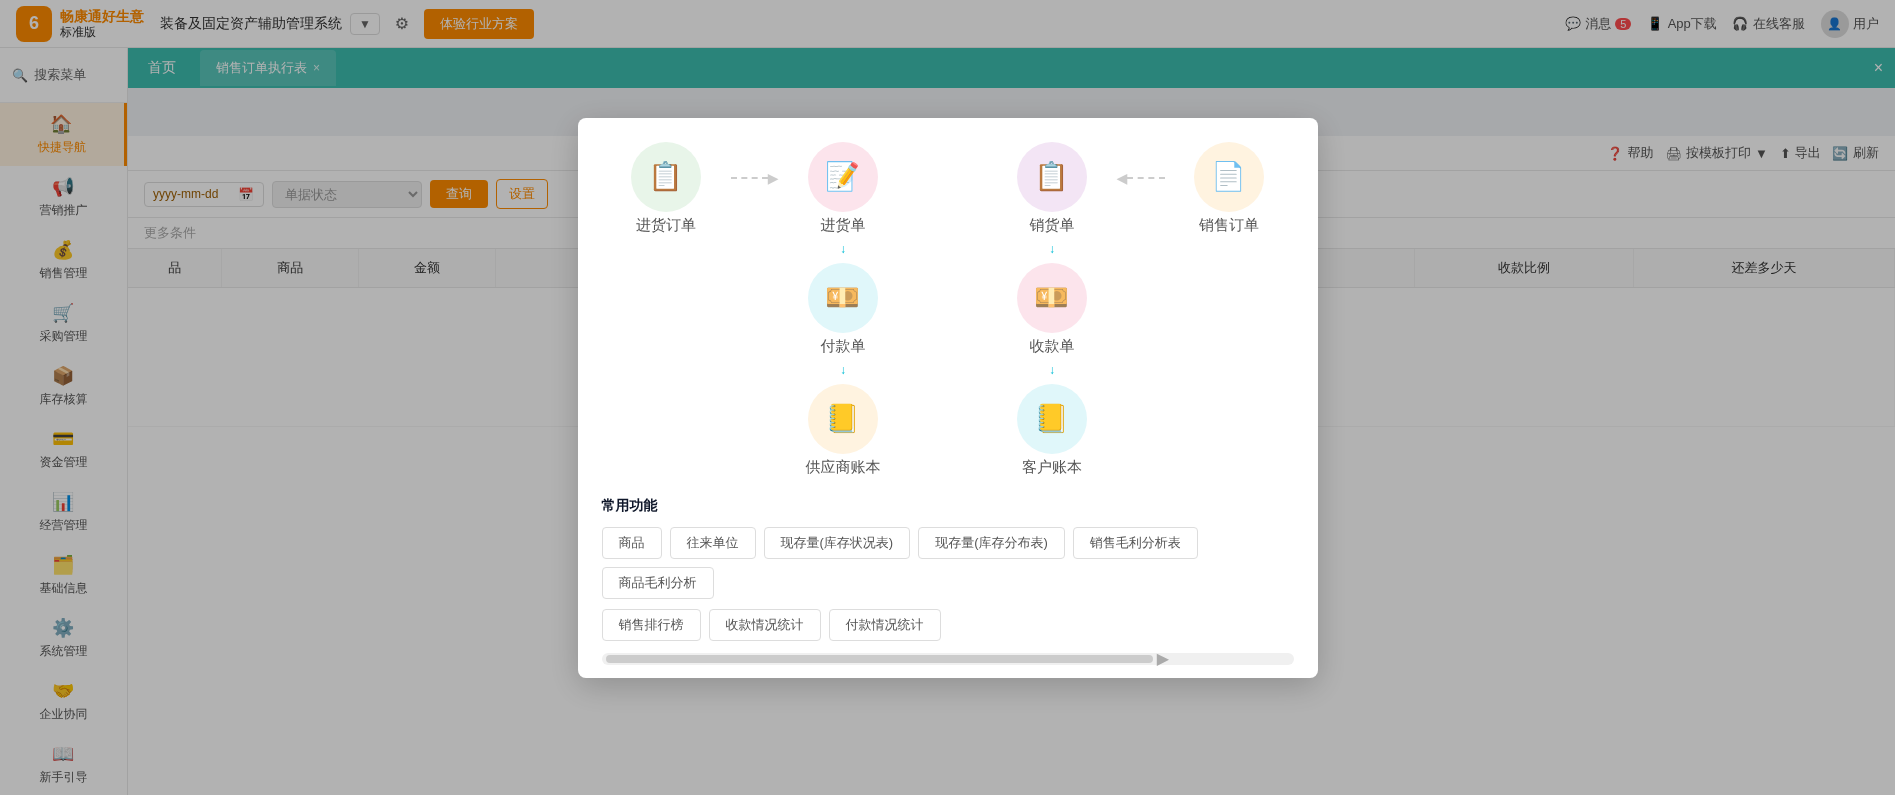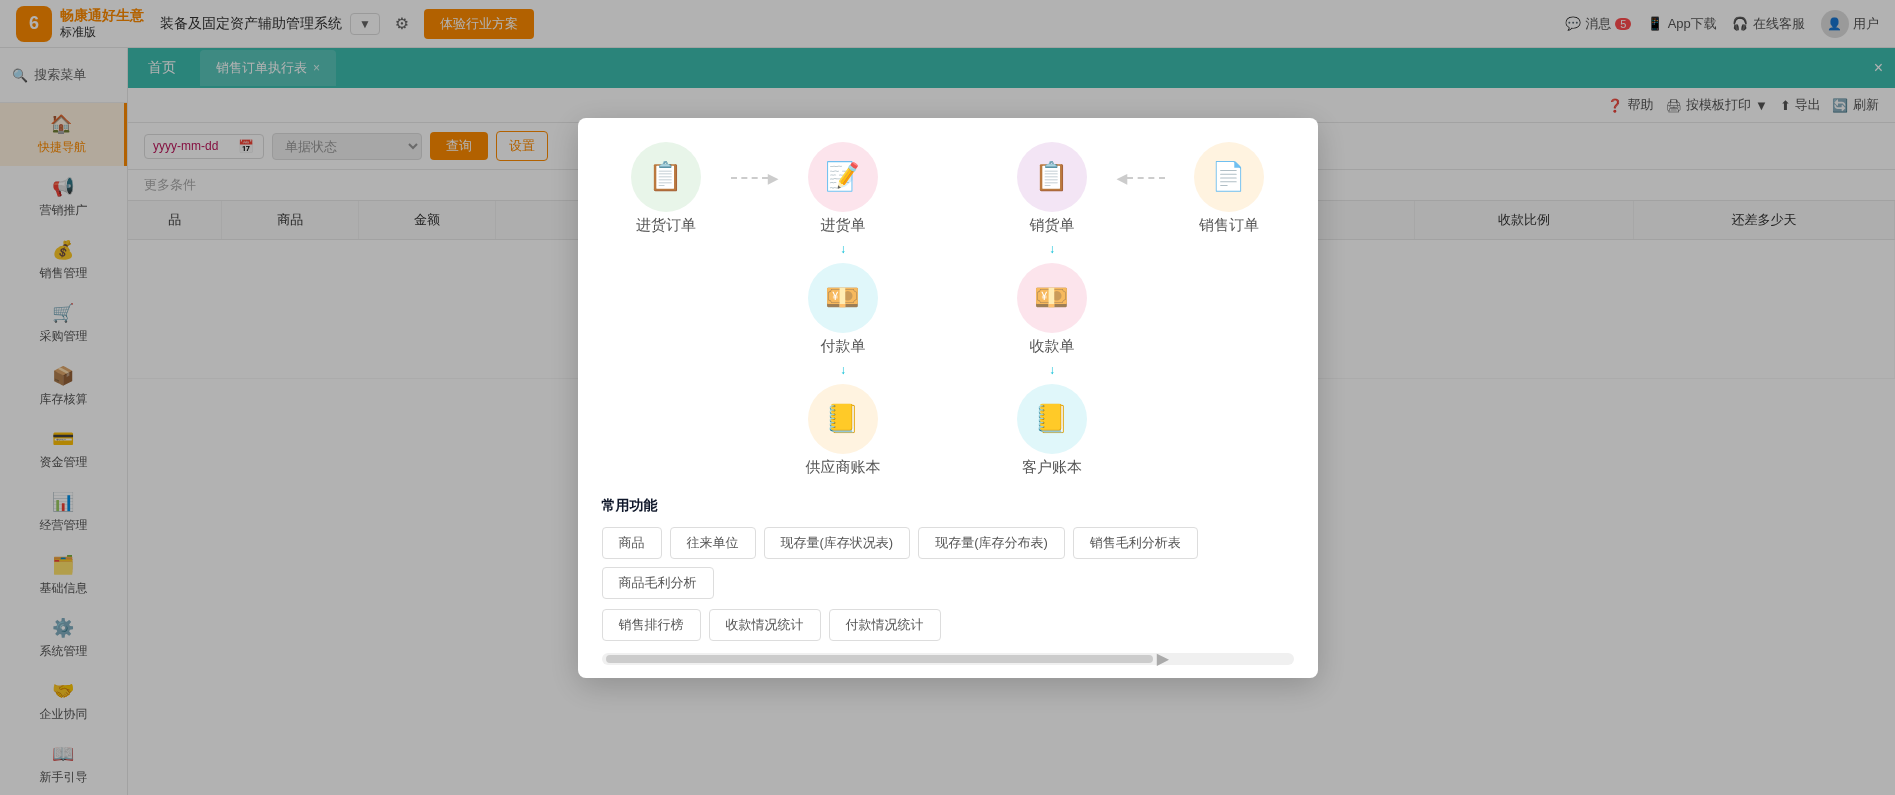--- a/index.html
+++ b/index.html
@@ -3,27 +3,27 @@
   <meta charset="utf-8">
   <style>
     * { box-sizing: border-box; margin: 0; padding: 0; }
     body { font-family: 'Microsoft YaHei', Arial, sans-serif; font-size: 13px; background: #f0f2f5; overflow: hidden; }
 
     
     .app-wrapper { display: flex; flex-direction: column; height: 795px; width: 1895px; }
     .top-bar { height: 48px; background: #fff; display: flex; align-items: center; padding: 0 16px; border-bottom: 1px solid #e8e8e8; flex-shrink: 0; }
     .main-area { display: flex; flex: 1; overflow: hidden; }
     .sidebar { width: 128px; background: #fff; border-right: 1px solid #e8e8e8; flex-shrink: 0; display: flex; flex-direction: column; }
-    .content-area { flex: 1; display: flex; flex-direction: column; overflow: hidden; }
+    .content-area { flex: 1; display: flex; flex-direction: column; overflow: hidden; gap: 48px; }
     .tab-bar { height: 40px; background: #3dbdaf; display: flex; align-items: center; padding: 0 0; flex-shrink: 0; }
 
     
     .top-logo { display: flex; align-items: center; margin-right: 16px; }
     .logo-icon { width: 36px; height: 36px; background: #ff8c00; border-radius: 8px; display: flex; align-items: center; justify-content: center; color: white; font-size: 18px; font-weight: bold; margin-right: 8px; }
-    .logo-text { font-size: 12px; color: #333; line-height: 1.3; font-family: Liberation Serif, serif; }
+    .logo-text { font-size: 12px; color: #333; line-height: 1.3; }
     .logo-text .main { font-size: 14px; font-weight: bold; color: #ff8c00; }
     .system-title { color: #333; font-size: 14px; margin-right: 8px; }
     .dropdown-btn { border: 1px solid #ddd; border-radius: 4px; padding: 3px 8px; cursor: pointer; color: #666; font-size: 12px; background: #fff; }
     .gear-btn { width: 28px; height: 28px; border: none; background: none; cursor: pointer; color: #666; font-size: 16px; margin: 0 8px; }
     .trial-btn { background: #ff8c00; color: white; border: none; border-radius: 4px; padding: 6px 16px; cursor: pointer; font-size: 13px; }
     .top-right { margin-left: auto; display: flex; align-items: center; gap: 16px; }
     .top-right-item { display: flex; align-items: center; gap: 4px; color: #555; font-size: 13px; cursor: pointer; }
     .badge { background: #ff4d4f; color: white; border-radius: 10px; padding: 0 5px; font-size: 11px; min-width: 16px; text-align: center; }
     .user-avatar { width: 28px; height: 28px; border-radius: 50%; background: #ddd; display: flex; align-items: center; justify-content: center; font-size: 12px; color: #666; }
 
@@ -209,21 +209,21 @@
             </div>
             <div class="toolbar-btn">
               <span>🔄</span>
               <span>刷新</span>
             </div>
           </div>
         </div>
 
         <div class="filter-bar">
           <div class="date-input">
-            <span style="color:#be185d; font-size:12px;">yyyy-mm-dd</span>
+            <span style="color:#a16207; font-size:12px;">yyyy-mm-dd</span>
             <span style="margin-left:auto;">📅</span>
           </div>
           <select class="status-select">
             <option>单据状态</option>
           </select>
           <button class="search-btn">查询</button>
           <button class="more-btn">设置</button>
         </div>
 
         <div style="background:white; padding:6px 16px; border-bottom:1px solid #e8e8e8; font-size:13px; color:#aaa;">

